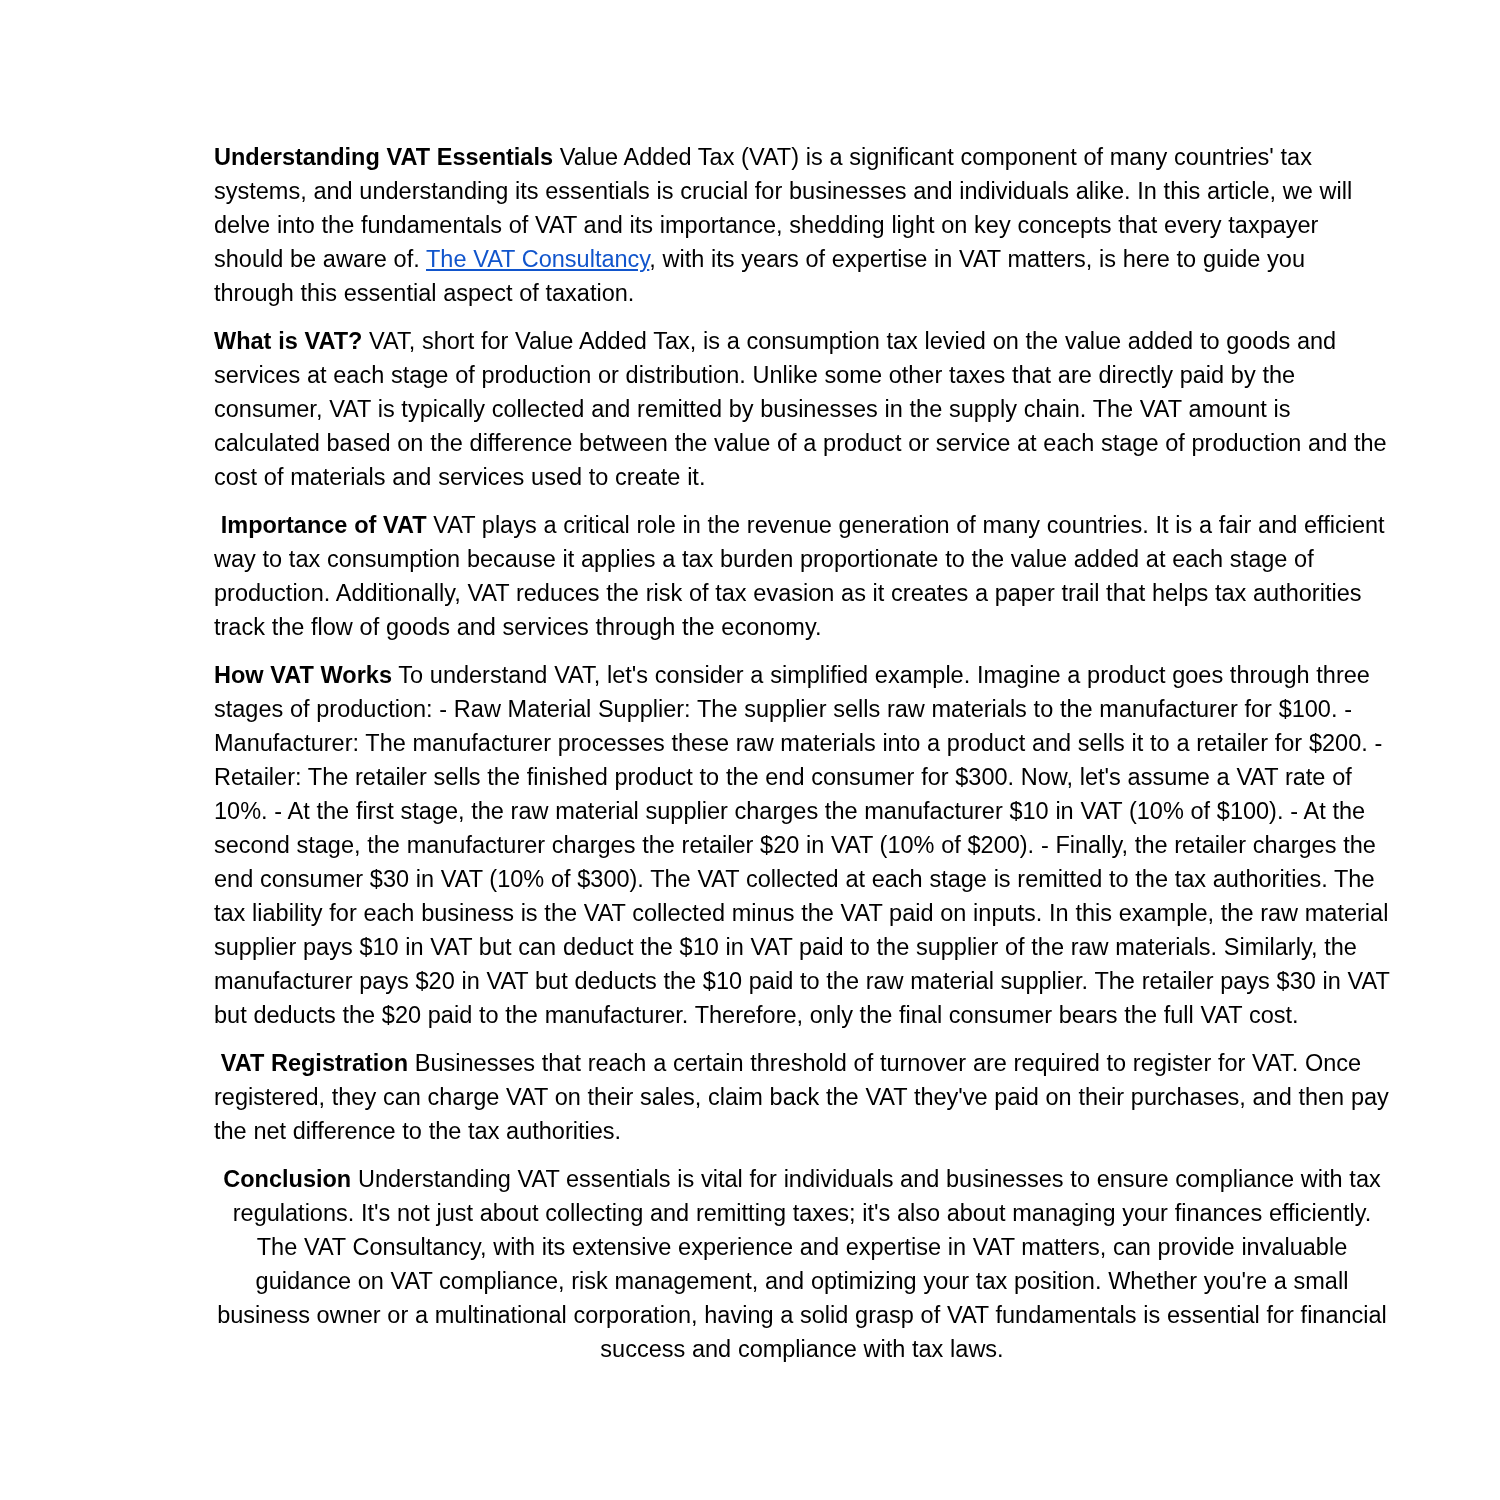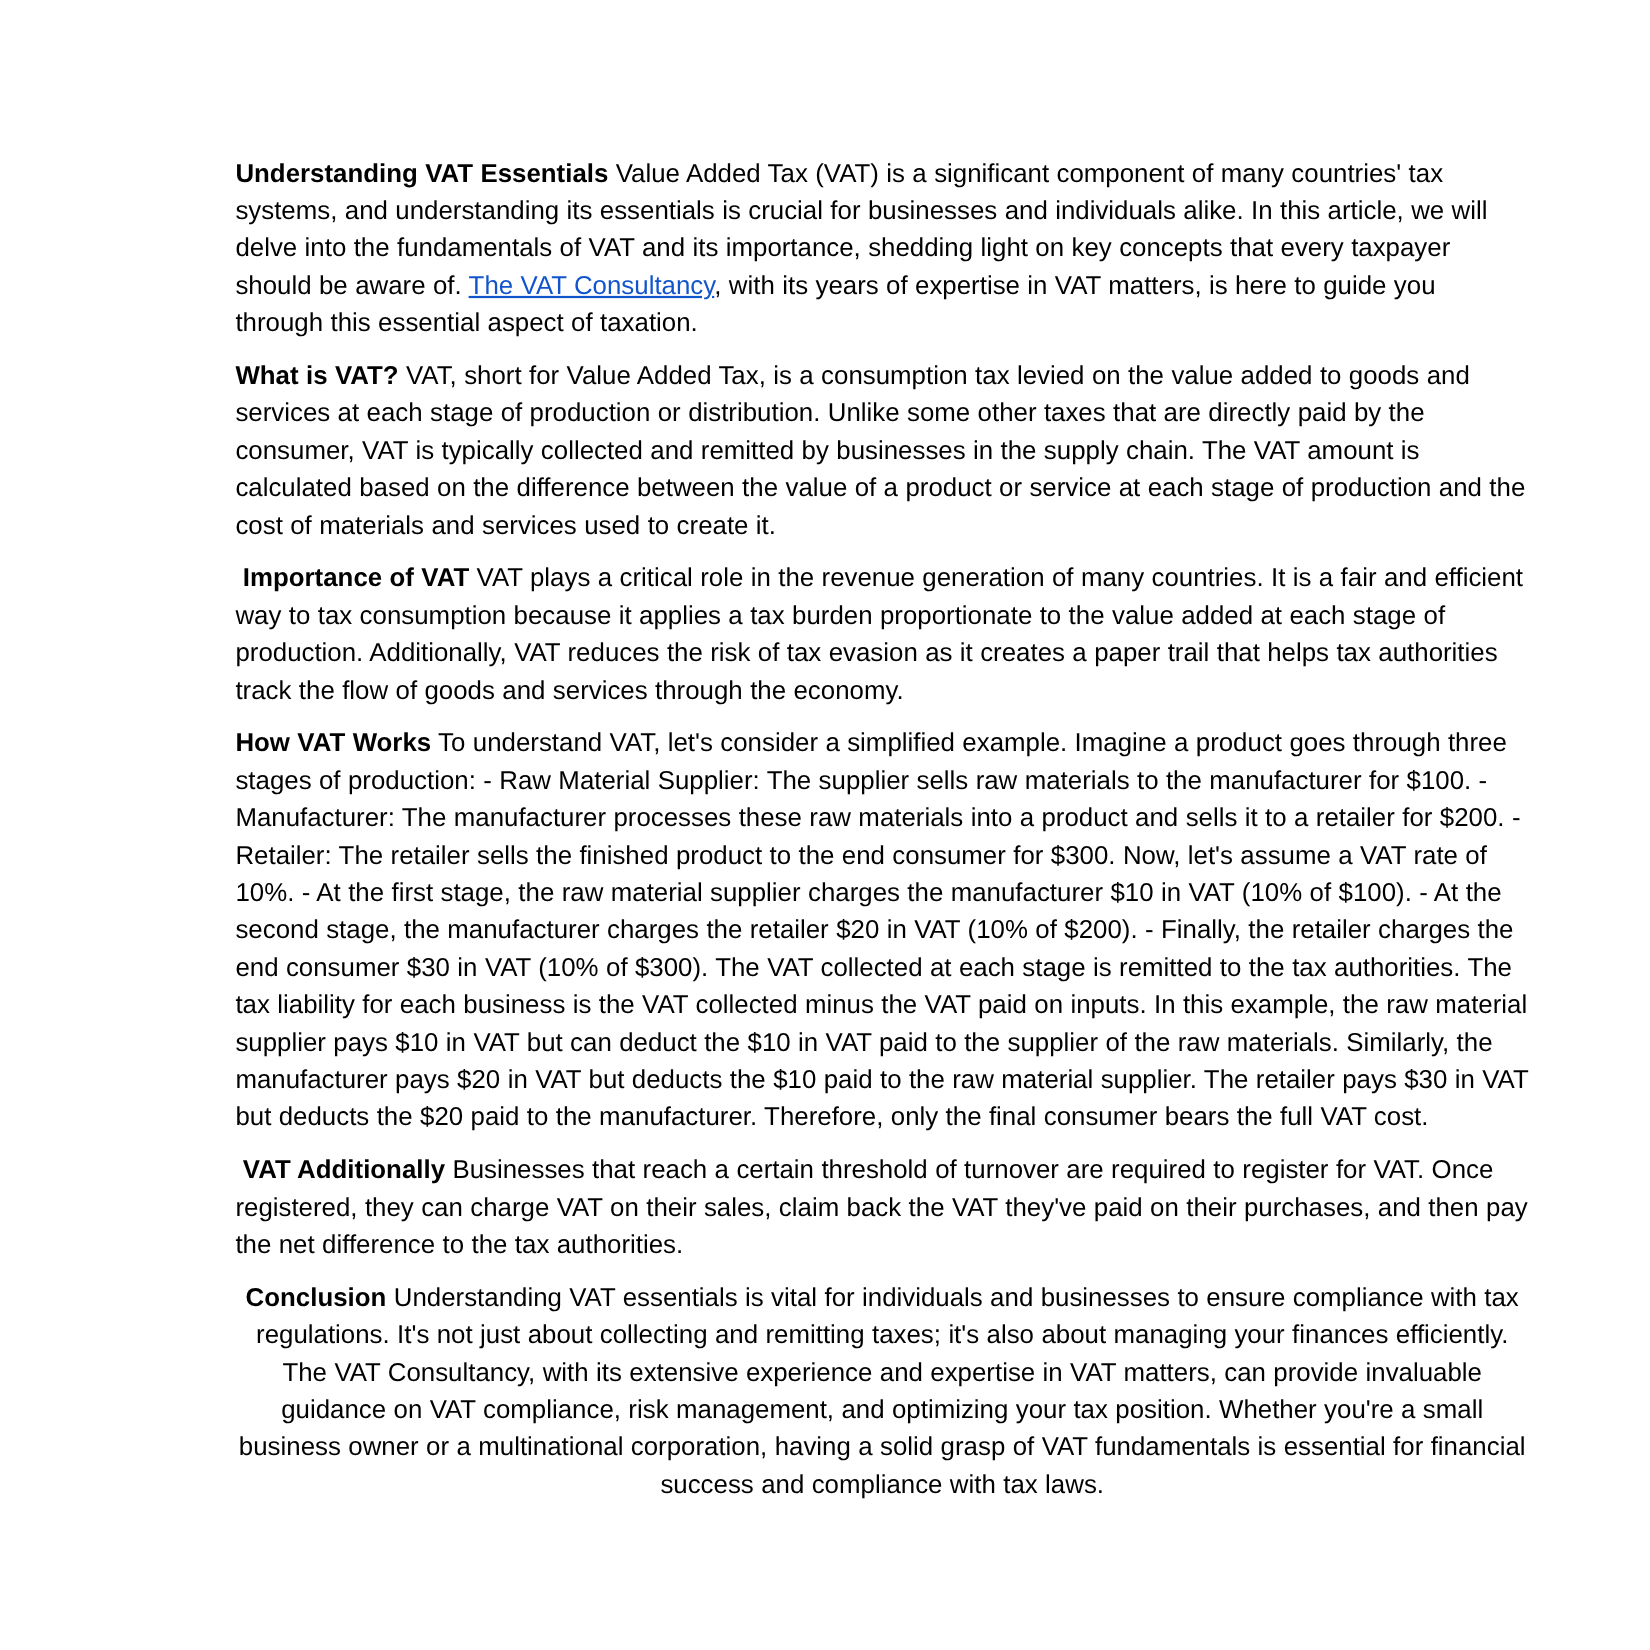--- a/index.html
+++ b/index.html
@@ -65,21 +65,21 @@
 
     <p class="para">
       <span class="lead nbsp-lead">Importance of VAT</span><span> VAT plays a critical role in the revenue generation of many countries. It is a fair and efficient way to tax consumption because it applies a tax burden proportionate to the value added at each stage of production. Additionally, VAT reduces the risk of tax evasion as it creates a paper trail that helps tax authorities track the flow of goods and services through the economy.</span>
     </p>
 
     <p class="para">
       <span class="lead">How VAT Works</span><span> To understand VAT, let's consider a simplified example. Imagine a product goes through three stages of production: - Raw Material Supplier: The supplier sells raw materials to the manufacturer for $100. - Manufacturer: The manufacturer processes these raw materials into a product and sells it to a retailer for $200. - Retailer: The retailer sells the finished product to the end consumer for $300. Now, let's assume a VAT rate of 10%. - At the first stage, the raw material supplier charges the manufacturer $10 in VAT (10% of $100). - At the second stage, the manufacturer charges the retailer $20 in VAT (10% of $200). - Finally, the retailer charges the end consumer $30 in VAT (10% of $300). The VAT collected at each stage is remitted to the tax authorities. The tax liability for each business is the VAT collected minus the VAT paid on inputs. In this example, the raw material supplier pays $10 in VAT but can deduct the $10 in VAT paid to the supplier of the raw materials. Similarly, the manufacturer pays $20 in VAT but deducts the $10 paid to the raw material supplier. The retailer pays $30 in VAT but deducts the $20 paid to the manufacturer. Therefore, only the final consumer bears the full VAT cost.</span>
     </p>
 
     <p class="para">
-      <span class="lead nbsp-lead">VAT Additionally</span><span> Businesses that reach a certain threshold of turnover are required to register for VAT. Once registered, they can charge VAT on their sales, claim back the VAT they've paid on their purchases, and then pay the net difference to the tax authorities.</span>
+      <span class="lead nbsp-lead">VAT Registration</span><span> Businesses that reach a certain threshold of turnover are required to register for VAT. Once registered, they can charge VAT on their sales, claim back the VAT they've paid on their purchases, and then pay the net difference to the tax authorities.</span>
     </p>
 
     <p class="para">
       <span class="lead">Conclusion</span><span> Understanding VAT essentials is vital for individuals and businesses to ensure compliance with tax regulations. It's not just about collecting and remitting taxes; it's also about managing your finances efficiently. The VAT Consultancy, with its extensive experience and expertise in VAT matters, can provide invaluable guidance on VAT compliance, risk management, and optimizing your tax position. Whether you're a small business owner or a multinational corporation, having a solid grasp of VAT fundamentals is essential for financial success and compliance with tax laws.</span>
     </p>
 
   </div>
 </div>
 
 </body></html>

